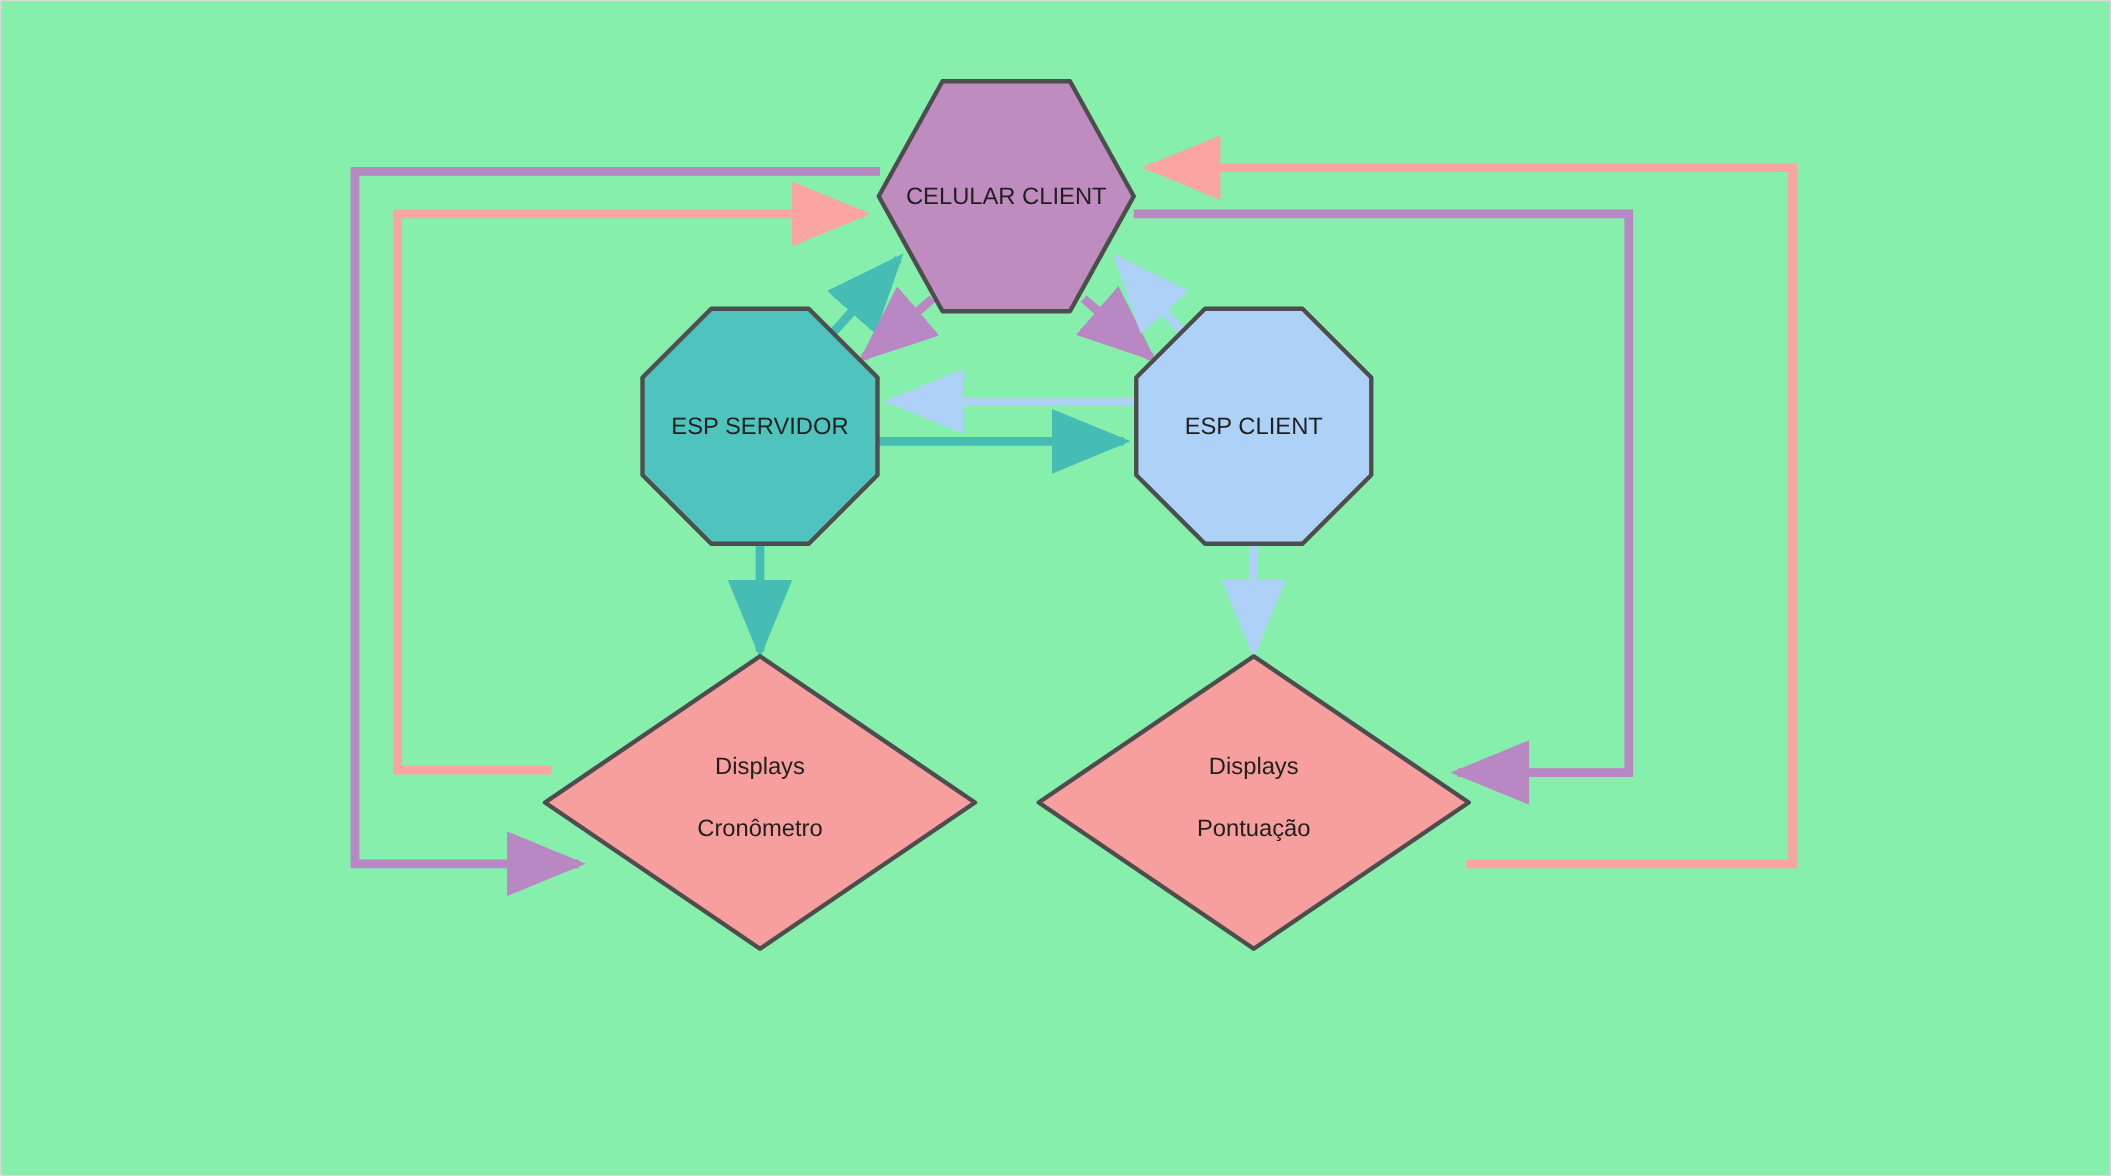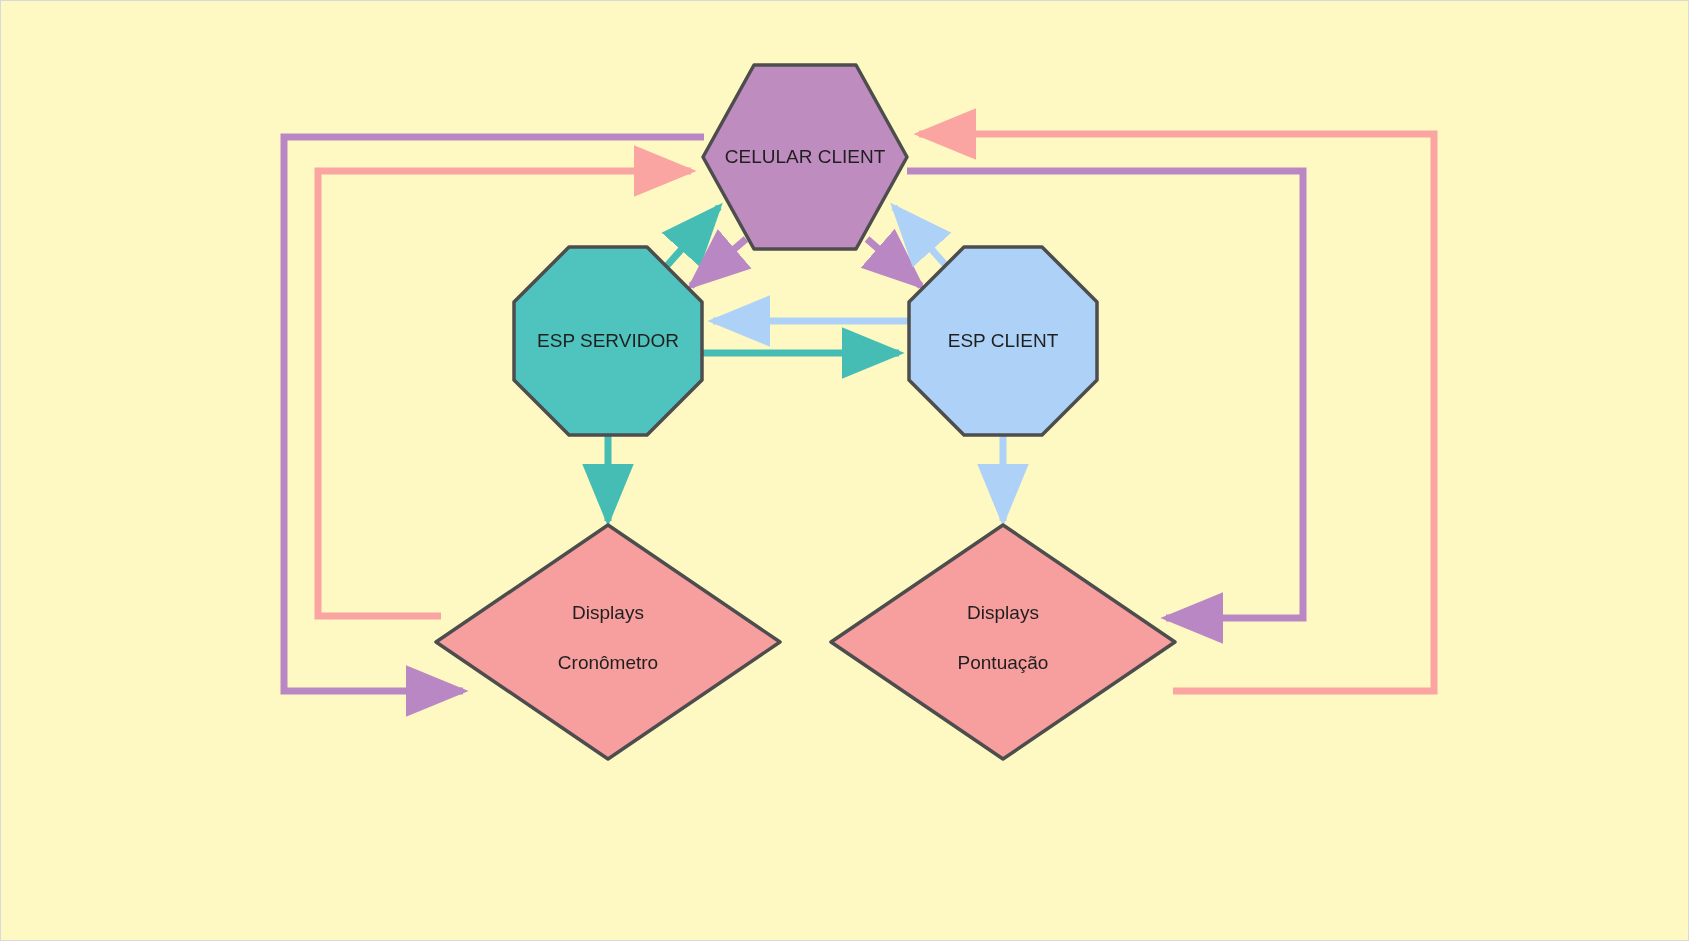--- a/index.html
+++ b/index.html
@@ -5,21 +5,21 @@
   html, body {
     margin: 0;
     padding: 0;
     background: #ffffff;
     font-family: "Liberation Sans", sans-serif;
   }
   #canvas {
     position: relative;
     width: 1689px;
     height: 941px;
-    background: #fef9c3;
+    background: #86efac;
     border: 1px solid #d9d9d9;
     box-sizing: border-box;
     overflow: hidden;
   }
   svg.diagram {
     position: absolute;
     inset: 0;
     width: 1689px;
     height: 941px;
     display: block;

